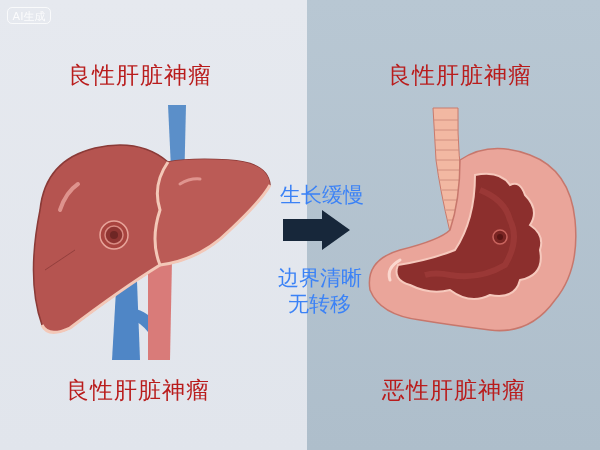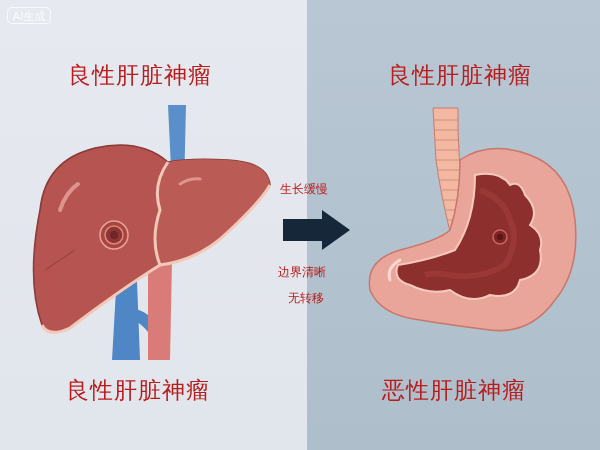--- a/index.html
+++ b/index.html
@@ -2,21 +2,21 @@
 <html><head>
 <meta charset="utf-8">
 <style>
   html, body { margin: 0; padding: 0; }
   body { width: 600px; height: 450px; position: relative; overflow: hidden; font-family: "DejaVu Sans", sans-serif; }
   .panel { position: absolute; top: 0; height: 450px; }
   .panel-left { left: 0; width: 307px; background: linear-gradient(180deg, #e6e9ef 0%, #e1e5ec 100%); }
   .panel-right { left: 307px; width: 293px; background: linear-gradient(180deg, #b8c7d3 0%, #aebecb 100%); }
   .badge { position: absolute; left: 7px; top: 7px; width: 44px; height: 17px; border: 1.5px solid rgba(255,255,255,0.75); border-radius: 5px; color: rgba(255,255,255,0.85); font-size: 11px; line-height: 17px; text-align: center; box-sizing: border-box; }
   .title { position: absolute; font-weight: normal; font-size: 23px; color: #b91c1c; letter-spacing: 1px; white-space: nowrap; }
-  .mid-text { position: absolute; font-size: 12px; color: #b91c1c; white-space: nowrap; text-align: left; }
+  .mid-text { position: absolute; font-size: 21px; color: #3b82f6; white-space: nowrap; text-align: left; }
   svg.illus { position: absolute; }
 </style>
 </head>
 <body>
 
 <div class="panel panel-left"></div>
 <div class="panel panel-right"></div>
 
 <div class="badge">AI生成</div>
 

